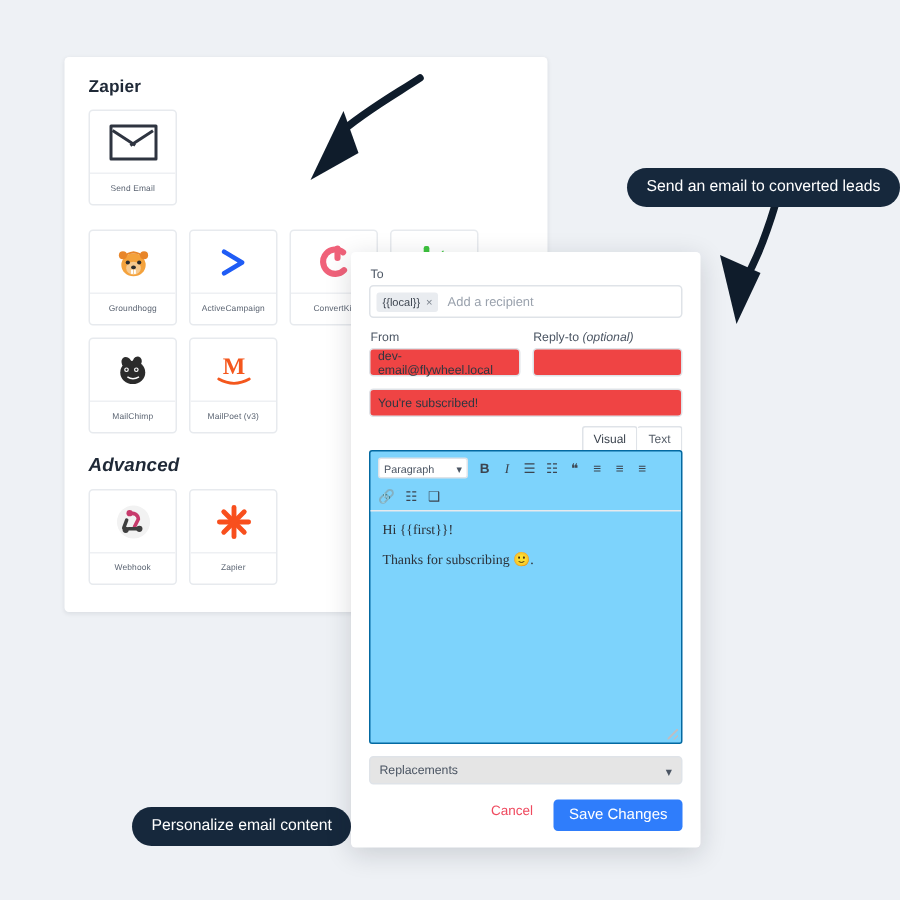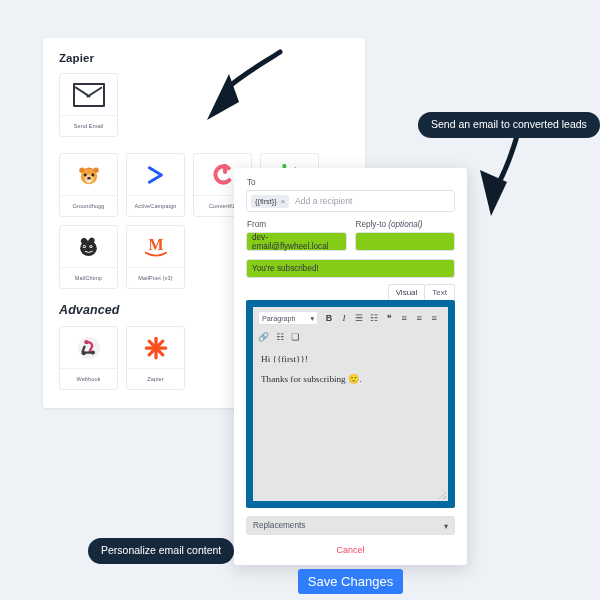--- a/index.html
+++ b/index.html
@@ -79,35 +79,35 @@
   }
   .chip{
     background:#e9ecf0;border-radius:2px;height:13px;display:flex;align-items:center;
     gap:4px;padding:0 4px;font-size:7.4px;color:#3c444f;
   }
   .chip .x{font-size:7.4px;color:#7a828c;}
   .to-placeholder{font-size:8.6px;color:#9aa2ad;}
   .row2{display:flex;gap:8px;margin-bottom:8px;}
   .col{flex:1;}
   .inp{
-    border:1px solid #dfe3e8;border-radius:3px;height:17px;background:#84cc16;
+    border:1px solid #dfe3e8;border-radius:3px;height:17px;background:#ef4444;
     display:flex;align-items:center;padding:0 5px;font-size:8.2px;color:#2f3640;
   }
   .inp.wide{margin-bottom:2px;}
   .subj-wrap{margin-bottom:6px;}
 
   
   .ed-tabs{display:flex;justify-content:flex-end;gap:0;margin-bottom:0;}
   .ed-tab{
     font-size:8px;color:#4b5563;padding:3px 7px 3px 7px;border:1px solid #dfe3e8;
     border-bottom:none;background:#fff;border-radius:2px 2px 0 0;
   }
   .ed-tab.active{background:#fff;color:#3c444f;}
   .ed-tab.inactive{background:#fff;border-left:none;color:#555d68;}
-  .ed-box{border:7px solid #0369a1;border-radius:2px;background:#e5e5e5;}
+  .ed-box{border:1px solid #0369a1;border-radius:2px;background:#7dd3fc;}
   .ed-toolbar{
     border-bottom:1px solid #e7eaee;padding:4px 5px 3px 5px;
     display:flex;flex-wrap:wrap;align-items:center;gap:7px;
   }
   .tb-select{
     border:1px solid #dfe3e8;border-radius:2px;height:12px;width:52px;
     display:flex;align-items:center;justify-content:space-between;padding:0 3px;
     font-size:7.2px;color:#4b5563;background:#fff;
   }
   .tb-ic{font-size:9px;color:#3c444f;line-height:1;display:flex;align-items:center;justify-content:center;height:11px;min-width:8px;}
@@ -120,25 +120,25 @@
       linear-gradient(135deg,transparent 44%,#b9bfc7 44%,#b9bfc7 56%,transparent 56%),
       linear-gradient(135deg,transparent 74%,#b9bfc7 74%,#b9bfc7 86%,transparent 86%);
   }
   .repl{
     margin:8px 0 0 0;border:1px solid #dfe3e8;border-radius:3px;height:17px;background:#e5e5e5;
     display:flex;align-items:center;justify-content:space-between;padding:0 6px;
     font-size:8.2px;color:#4b5563;
   }
   .modal-footer{
     margin-top:auto;padding:8px 12px 11px 12px;display:flex;justify-content:flex-end;
-    align-items:center;gap:12px;flex-direction:column;
+    align-items:flex-start;gap:12px;
   }
   .btn-cancel{font-size:9px;color:#ef4a5f;background:none;border:none;cursor:pointer;padding:2px;}
   .btn-save{
-    font-size:13px;color:#fff;background:#2f7dfb;border:none;border-radius:3px;
+    font-size:10px;color:#fff;background:#2f7dfb;border:none;border-radius:3px;
     padding:5px 10px;cursor:pointer;
   }
 </style>
 </head>
 <body>
 
 <div id="stage">
 
   <div class="panel">
     <div class="panel-inner">
@@ -287,21 +287,21 @@
 
   <div class="tip" id="tip2">Send an email to converted leads</div>
   <div class="tip" id="tip3">Personalize email content</div>
 
   <div class="modal">
     <div class="modal-body">
 
       <label class="fld-label">To</label>
       <div class="tofield">
         <span class="chip">
-          <span>{{first}}</span>
+          <span>{{local}}</span>
           <span class="x">×</span>
         </span>
         <span class="to-placeholder">Add a recipient</span>
       </div>
 
       <div class="row2">
         <div class="col">
           <label class="fld-label">From</label>
           <div class="inp">
             <span>dev-email@flywheel.local</span>

